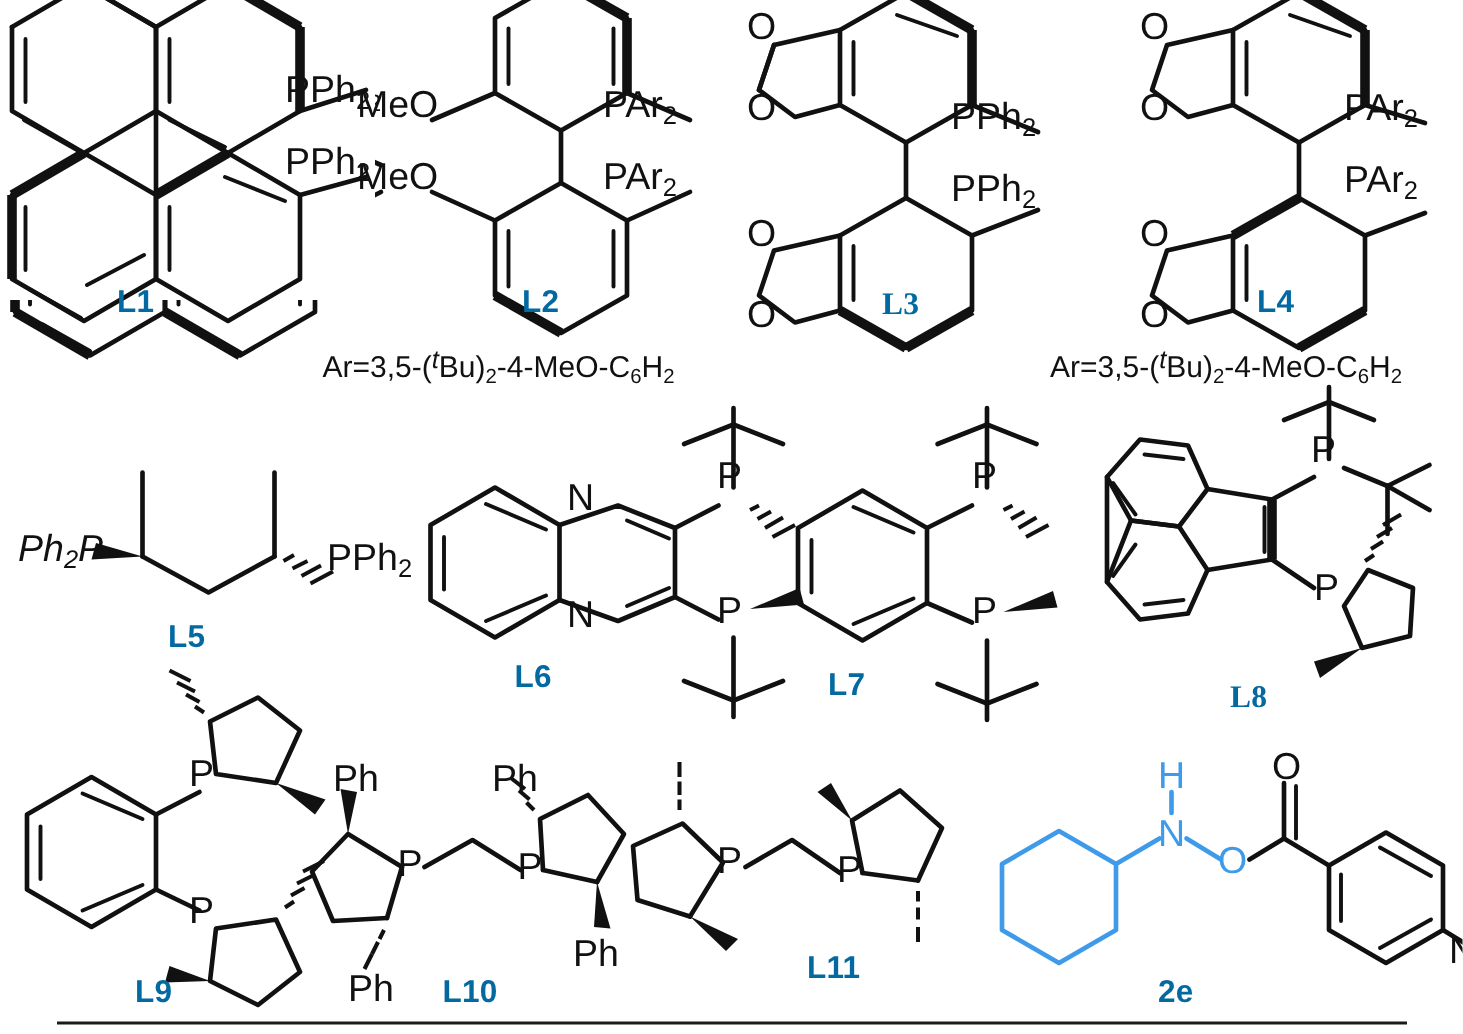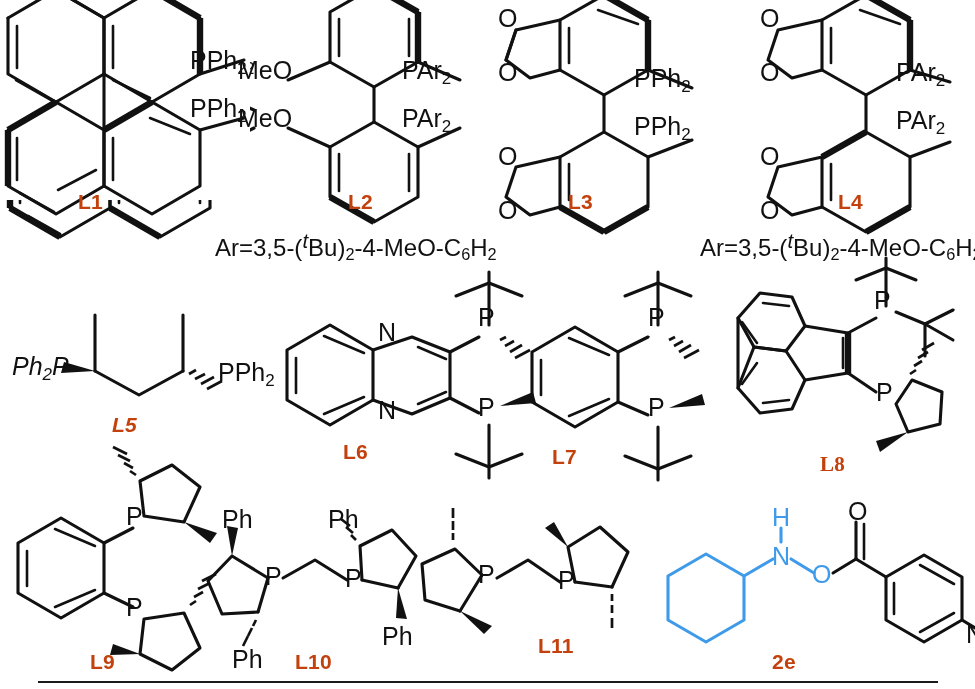--- a/index.html
+++ b/index.html
@@ -1,21 +1,21 @@
 <!DOCTYPE html>
 <html><head>
 <meta charset="utf-8">
 <style>
   html,body{margin:0;padding:0;background:#ffffff;}
   body{width:975px;height:689px;position:relative;overflow:hidden;
        font-family:"Liberation Sans","DejaVu Sans",sans-serif;color:#000;}
   #fig{position:absolute;left:0;top:0;width:975px;height:689px;}
-  .lbl{position:absolute;font-weight:bold;font-size:21px;color:#c2410c;
+  .lbl{position:absolute;font-weight:bold;font-size:21px;color:#0369a1;
        letter-spacing:.2px;white-space:nowrap;}
-  .arcap{position:absolute;font-size:24px;color:#111;white-space:nowrap;}
+  .arcap{position:absolute;font-size:20px;color:#111;white-space:nowrap;}
   .arcap sub{font-size:.68em;vertical-align:-.28em;}
   .arcap .it{font-style:italic;font-size:.85em;vertical-align:.38em;}
   .rule{position:absolute;left:38px;top:681px;width:900px;height:0;
         border-top:2.5px solid #1a1a1a;}
   svg{overflow:visible;}
   .bd{stroke:#111;stroke-width:3.1;fill:none;stroke-linecap:round;stroke-linejoin:round;}
   .bdt{stroke:#111;stroke-width:2.6;fill:none;stroke-linecap:round;}
   .bdw{stroke:#111;stroke-width:6.4;fill:none;stroke-linecap:butt;stroke-linejoin:round;}
   .wg{fill:#111;stroke:none;}
   .hash{stroke:#111;stroke-width:2.7;fill:none;stroke-linecap:butt;}
@@ -418,24 +418,24 @@
   <span class="arcap" style="left:558px;top:566px;font-size:25px;">P</span>
 
   <span class="arcap bluetxt" style="left:772px;top:503px;font-size:25px;color:#3f9bea;">H</span>
   <span class="arcap bluetxt" style="left:772px;top:542px;font-size:25px;color:#3f9bea;">N</span>
   <span class="arcap bluetxt" style="left:812px;top:560px;font-size:25px;color:#3f9bea;">O</span>
   <span class="arcap" style="left:848px;top:497px;font-size:25px;">O</span>
   <span class="arcap" style="left:966px;top:620px;font-size:25px;">N</span>
 
   <span class="lbl" style="left:78px;top:190px;">L1</span>
   <span class="lbl" style="left:348px;top:190px;text-align:center;">L2</span>
-  <span class="lbl" style="left:568px;top:190px;">L3</span>
+  <span class="lbl" style="left:588px;top:190px;font-family:Liberation Serif, serif;">L3</span>
   <span class="lbl" style="left:838px;top:190px;">L4</span>
 
-  <span class="lbl" style="left:112px;top:413px;font-style:italic;">L5</span>
+  <span class="lbl" style="left:112px;top:413px;">L5</span>
   <span class="lbl" style="left:343px;top:440px;">L6</span>
   <span class="lbl" style="left:552px;top:445px;">L7</span>
   <span class="lbl" style="left:820px;top:452px;font-family:Liberation Serif, serif;">L8</span>
 
   <span class="lbl" style="left:90px;top:650px;">L9</span>
   <span class="lbl" style="left:295px;top:650px;">L10</span>
   <span class="lbl" style="left:538px;top:634px;">L11</span>
   <span class="lbl" style="left:772px;top:650px;">2e</span>
 
   <span class="arcap" style="left:215px;top:230px;">Ar=3,5-(<span class="it">t</span>Bu)<sub>2</sub>-4-MeO-C<sub>6</sub>H<sub>2</sub></span>

